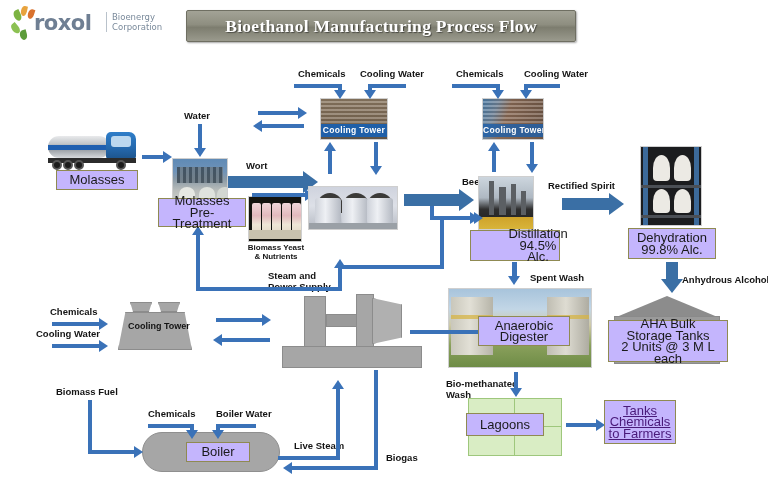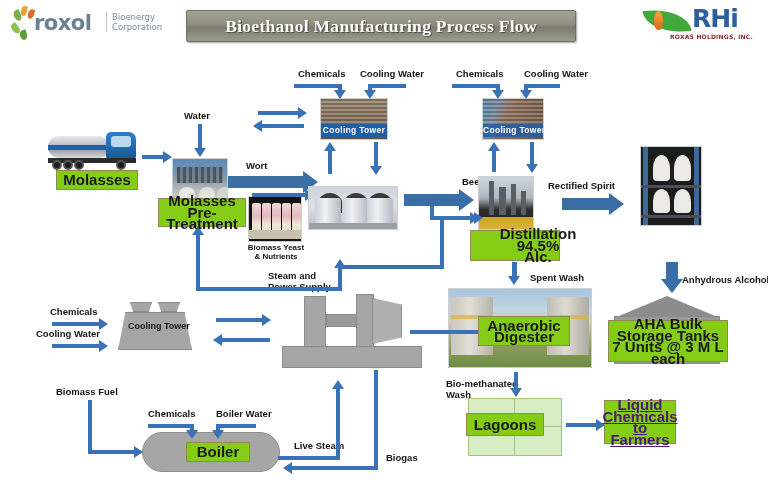--- a/index.html
+++ b/index.html
@@ -62,22 +62,22 @@
     transform:rotate(-8deg);
   }
   .rhi-flame{
     position:absolute;left:14px;top:9px;width:9px;height:19px;
     background:linear-gradient(to bottom,#f2a93b,#e2631c);
     border-radius:50% 50% 45% 45%;
   }
 
   
   .ylab{
-    background:#84cc16;border:1px solid #8f8a52;
-    color:#1a1a1a;font-weight:bold;font-size:15px;
+    background:#c4b5fd;border:1px solid #8f8a52;
+    color:#1a1a1a;font-weight:normal;font-size:13px;
     text-align:center;line-height:11.5px;
     display:flex;align-items:center;justify-content:center;
     flex-direction:column;
     box-sizing:border-box;padding:1px 2px;
     z-index:6;
   }
   .ylab.link{color:#4a1a7a;text-decoration:underline;}
 
   
   .txt{
@@ -201,26 +201,20 @@
     <div class="roxol-sub">
       <div>Bioenergy</div>
       <div>Corporation</div>
     </div>
   </div>
 
   <div class="abs" id="title-bar">
     <div class="t">Bioethanol Manufacturing Process Flow</div>
   </div>
 
-  <div class="abs rhi-wrap">
-    <div class="rhi-leaf"></div>
-    <div class="rhi-flame"></div>
-    <div class="rhi-word">RHi</div>
-    <div class="rhi-sub">ROXAS HOLDINGS, INC.</div>
-  </div>
 
   <div class="abs ph-truck" style="left:48px;top:128px;width:92px;height:45px;">
     <div class="truck-tank"></div>
     <div class="truck-stripe"></div>
     <div class="truck-cab"></div>
     <div class="truck-win"></div>
     <div class="truck-base"></div>
     <div class="wheel" style="left:4px;"></div>
     <div class="wheel" style="left:15px;"></div>
     <div class="wheel" style="left:26px;"></div>
@@ -344,31 +338,35 @@
   <div class="photo ph-dehy" style="left:640px;top:146px;width:62px;height:80px;">
     <div class="side" style="left:2px;"></div>
     <div class="side" style="right:2px;"></div>
     <div class="vessel" style="left:12px;top:8px;width:17px;height:26px;"></div>
     <div class="vessel" style="left:33px;top:8px;width:17px;height:26px;"></div>
     <div class="vessel" style="left:12px;top:42px;width:17px;height:24px;"></div>
     <div class="vessel" style="left:33px;top:42px;width:17px;height:24px;"></div>
     <div class="rail" style="top:38px;"></div>
     <div class="rail" style="top:68px;"></div>
   </div>
+  <div class="abs ylab" style="left:628px;top:228px;width:88px;height:31px;">
+    <span>Dehydration</span>
+    <span>99.8% Alc.</span>
+  </div>
 
   <div class="abs txt" style="left:682px;top:274px;">Anhydrous Alcohol</div>
   <div class="fat-v" style="left:666px;top:262px;height:18px;"></div>
   <div class="tri fat-tri-d" style="left:661px;top:279px;"></div>
 
   <div class="aha-roof" style="left:614px;top:296px;width:106px;height:22px;"></div>
   <div class="aha-body" style="left:614px;top:316px;width:106px;height:48px;"></div>
   <div class="abs ylab" style="left:608px;top:320px;width:120px;height:42px;">
     <span>AHA Bulk</span>
     <span>Storage Tanks</span>
-    <span>7 Units @ 3 M L each</span>
+    <span>2 Units @ 3 M L each</span>
   </div>
 
   <div class="abs txt" style="left:530px;top:272px;">Spent Wash</div>
   <div class="av" style="left:512px;top:262px;height:16px;width:5px;"></div>
   <div class="tri tri-d" style="left:508px;top:276px;"></div>
 
   <div class="photo ph-dig" style="left:448px;top:288px;width:144px;height:80px;">
     <div class="tankL">
       <div class="bandy" style="top:18px;"></div>
     </div>
@@ -394,21 +392,21 @@
   <div class="lagoon-grid" style="left:514px;top:398px;width:1px;height:58px;"></div>
   <div class="lagoon-grid" style="left:468px;top:426px;width:94px;height:1px;"></div>
   <div class="abs ylab" style="left:466px;top:413px;width:78px;height:23px;">
     <span>Lagoons</span>
   </div>
 
   <div class="ah" style="left:566px;top:423px;width:32px;"></div>
   <div class="tri tri-r" style="left:596px;top:419px;"></div>
 
   <div class="abs ylab link" style="left:604px;top:400px;width:72px;height:44px;">
-    <span>Liquid</span>
+    <span>Tanks</span>
     <span>Chemicals</span>
     <span>to Farmers</span>
   </div>
 
   <div class="ct-shape" style="left:118px;top:302px;width:74px;height:48px;">
     <div class="ct-fan" style="left:12px;top:0;"></div>
     <div class="ct-fan" style="left:40px;top:0;"></div>
     <div class="ct-body"></div>
   </div>
   <div class="abs txt" style="left:128px;top:321px;width:60px;text-align:center;font-size:9px;">Cooling Tower</div>

